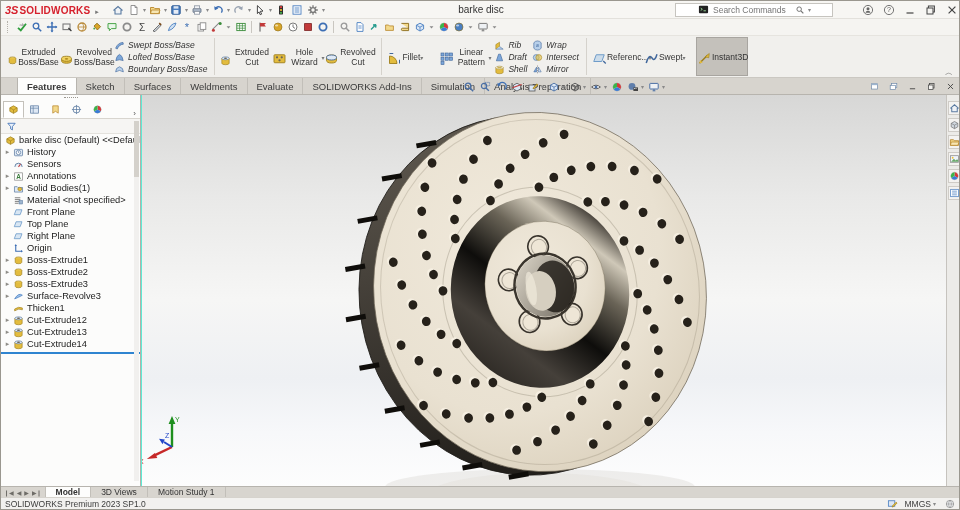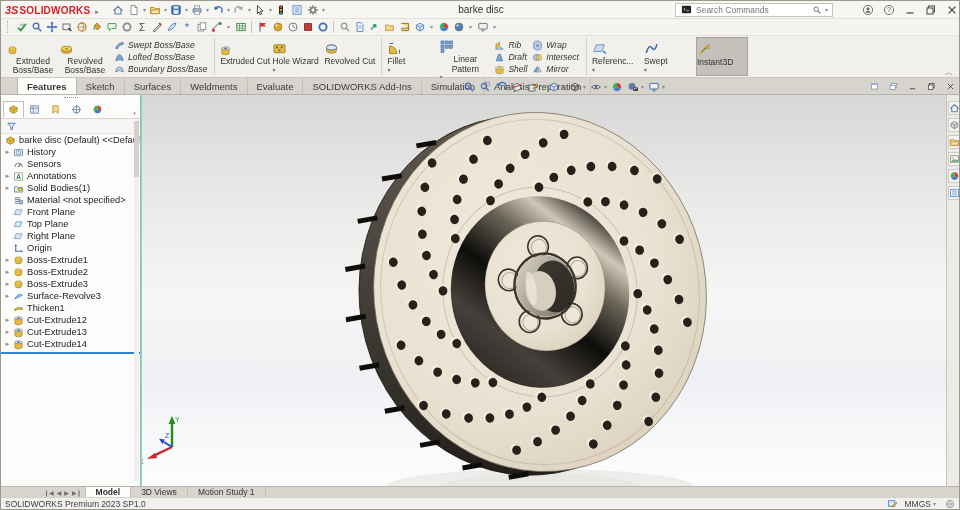--- a/index.html
+++ b/index.html
@@ -9,33 +9,33 @@
   .titlebar{position:absolute;left:0;top:0;width:960px;height:18px;background:#f7f6f3;border-bottom:1px solid #e3e1dc;display:flex;align-items:center;}
   .logo{display:flex;align-items:baseline;margin-left:4px;white-space:nowrap;}
   .logo .mark{color:#d6202c;font-weight:bold;font-style:italic;font-size:11px;margin-right:1px;}
   .logo .nm{color:#d6202c;font-size:10px;font-weight:bold;letter-spacing:.2px;}
   .logo .fly{color:#777;font-size:7px;margin-left:5px;}
   .ic{display:inline-flex;align-items:center;justify-content:center;width:15px;height:15px;}
   .ic svg{display:block;}
   .dd{color:#8a8a8a;font-size:6px;margin:0 1px 0 0;}
   #qat{display:flex;align-items:center;margin-left:12px;gap:1px;}
   .doc-title{position:absolute;left:0;right:0;text-align:center;font-size:10px;color:#333;pointer-events:none;}
-  .search{position:absolute;right:128px;display:flex;align-items:center;width:158px;height:14px;background:#fff;border:1px solid #c6c4bf;padding:0 3px;}
+  .search{position:absolute;right:128px;display:flex;align-items:center;width:158px;height:14px;background:#fff;border:1px solid #c6c4bf;padding:0 20px;}
   .search input{border:0;outline:0;flex:1;font-size:8.5px;color:#555;min-width:0;background:transparent;}
   #winctl{position:absolute;right:2px;display:flex;align-items:center;gap:6px;}
   
   .menubar{position:absolute;left:0;top:18px;width:960px;height:17px;background:#f5f4f1;display:flex;align-items:center;padding-left:6px;border-bottom:1px solid #e6e4df;}
   .menubar .ic{width:15px;height:14px;}
   .vsep{width:1px;height:12px;background:#c9c6c0;margin:0 3px;}
   .grip{width:4px;height:12px;border-left:1px dotted #b5b2ab;margin-right:3px;}
   
   .ribbon{position:absolute;left:0;top:35px;width:960px;height:42px;background:#f1f0ed;border-bottom:1px solid #cbc8c2;display:flex;align-items:stretch;padding-left:4px;}
   .rgroup{display:flex;align-items:stretch;padding:1px 2px;}
   .rsep{width:1px;background:#d5d2cc;margin:2px 3px;}
-  .bigbtn{width:52px;display:flex;flex-direction:column;align-items:flex-start;justify-content:flex-start;padding-top:2px;cursor:default;}
+  .bigbtn{width:52px;display:flex;align-items:center;justify-content:flex-start;padding-top:2px;cursor:default;}
   .bigbtn .ric{height:17px;display:flex;align-items:flex-end;}
   .bigbtn .lbl{font-size:8.5px;color:#333;text-align:center;line-height:1.12;margin-top:1px;}
   .bigbtn .ddd{font-size:6px;color:#777;line-height:4px;margin-top:1px;}
   .bigbtn.active{background:#c4c1bb;border:1px solid #a8a5a0;}
   .stack{display:flex;flex-direction:column;justify-content:space-between;padding:2px 2px;font-style:italic;}
   .smallbtn{display:flex;align-items:center;gap:2px;height:12px;}
   .smallbtn .lbl{font-size:8.5px;color:#333;white-space:nowrap;}
   .collapse{position:absolute;right:6px;top:66px;color:#777;font-size:8px;}
   
   .tabrow{position:absolute;left:0;top:77px;width:960px;height:17px;background:#d7d4ce;border-bottom:1px solid #b7b4ae;display:flex;align-items:stretch;padding-left:16px;}
@@ -58,21 +58,21 @@
   .titem .lbl{font-size:9.3px;color:#1c1c1c;margin-left:3px;}
   .rollback{height:2px;background:#2f84d0;margin:2px 0 0 0;}
   .treescroll{position:absolute;right:1px;top:26px;width:5px;height:360px;background:#f1f0ee;}
   .treescroll i{display:block;width:5px;height:56px;background:#d4d1cb;}
   .viewport{position:absolute;left:141px;top:0;right:15px;height:100%;
     background:linear-gradient(180deg,#d7d7d6 0%,#e9e9e8 26%,#f6f6f5 52%,#eef0f3 72%,#f7f8fa 86%,#fdfdfd 100%);}
   .viewport svg{position:absolute;left:0;top:0;}
   .taskpane{position:absolute;right:0;top:0;width:15px;height:100%;background:#ecebe8;border-left:1px solid #c6c3be;padding-top:6px;display:flex;flex-direction:column;align-items:center;gap:3px;}
   .taskpane .tpi{width:13px;height:14px;display:flex;align-items:center;justify-content:center;background:#f4f3f1;border:1px solid #cfccc7;}
   
-  .doctabs{position:absolute;left:0;bottom:12px;width:960px;height:11px;background:#d8d5cf;border-top:1px solid #b7b4ae;display:flex;align-items:stretch;padding-left:40px;}
+  .doctabs{position:absolute;left:0;bottom:12px;width:960px;height:11px;background:#d8d5cf;border-top:1px solid #b7b4ae;display:flex;align-items:stretch;}
   .navbtns{display:flex;align-items:center;padding:0 2px;gap:1px;border-right:1px solid #c2bfb9;}
   .navbtns span{font-size:6px;color:#6e6c67;padding:0 1px;}
   .dtab{display:flex;align-items:center;padding:0 10px;font-size:8.5px;color:#333;border-right:1px solid #c2bfb9;}
   .dtab.active{background:#fdfdfc;font-weight:bold;}
   
   .statusbar{position:absolute;left:0;bottom:0;width:960px;height:12px;background:#f2f1ef;border-top:1px solid #d6d3cd;display:flex;align-items:center;font-size:8.5px;color:#3c3c3c;padding:0 4px;}
   .sb-right{margin-left:auto;display:flex;align-items:center;gap:5px;}
   .sb-units{display:flex;align-items:center;gap:2px;}
 </style>
 </head>

